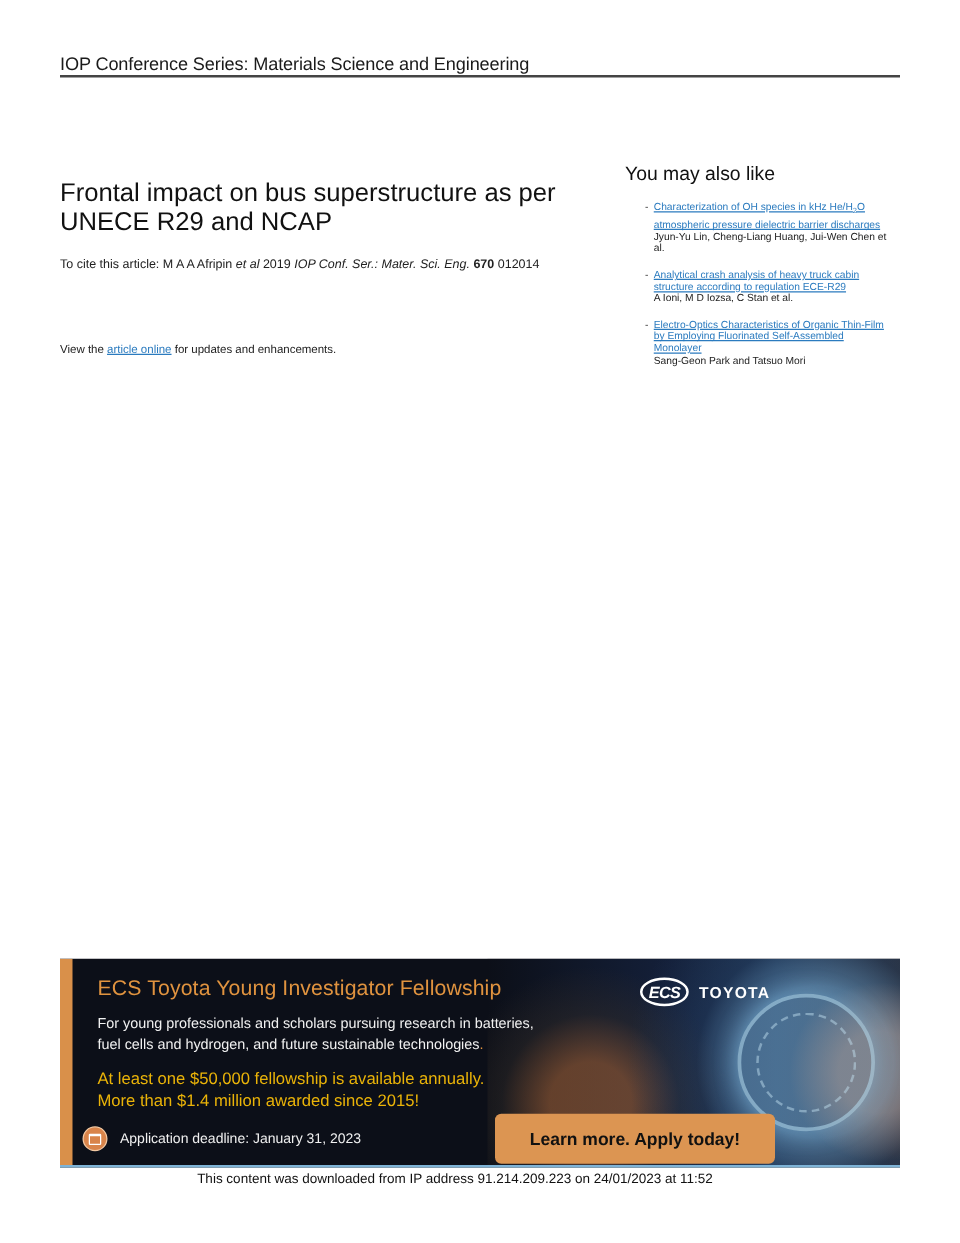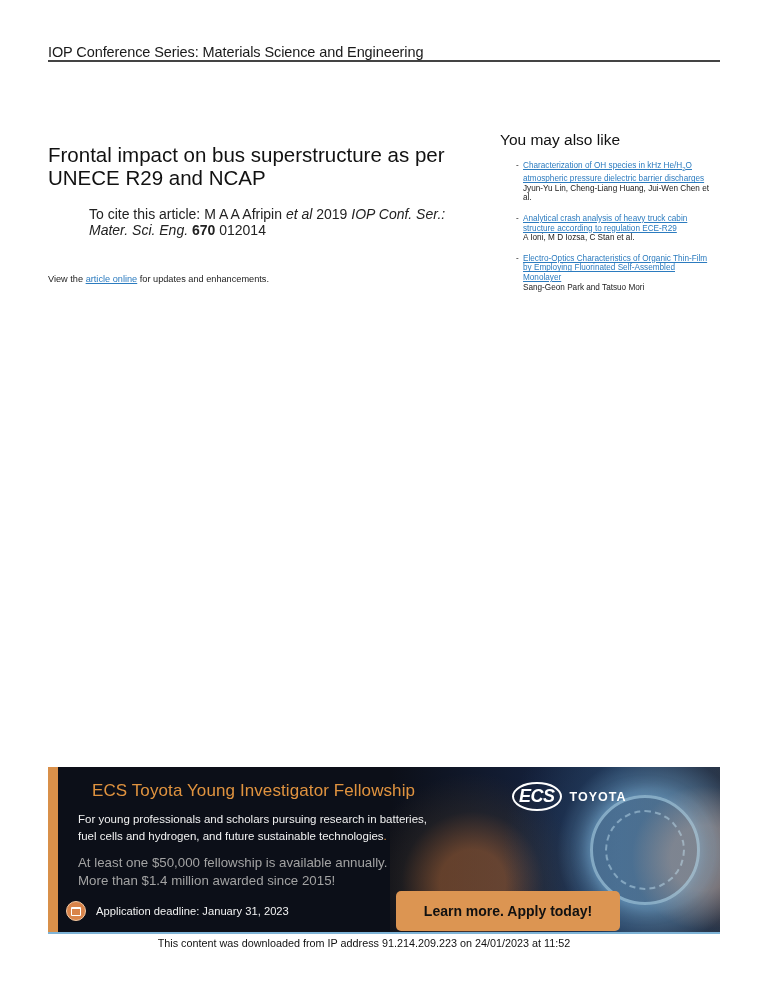--- a/index.html
+++ b/index.html
@@ -6,21 +6,21 @@
   html, body { width: 768px; height: 994px; background: #ffffff; overflow: hidden; }
   body { position: relative; font-family: "Liberation Sans", sans-serif; color: #111; }
 
   .journal-header { position: absolute; left: 48px; top: 44px; font-size: 14.5px; color: #1a1a1a; letter-spacing: -0.1px; }
   .header-rule { position: absolute; left: 48px; top: 60px; width: 672px; height: 2px; background: #444; }
 
   .left-col { position: absolute; left: 48px; top: 132px; width: 440px; }
   .paper-tag { font-size: 10.5px; font-weight: bold; color: #111; letter-spacing: 0.1px; }
   .paper-tag .oa { color: #e3262b; }
   .paper-title { margin-top: 11px; font-size: 20.5px; line-height: 23px; color: #111; font-weight: normal; }
-  .cite { margin-top: 17px; font-size: 14px; color: #222; margin-left: 41px; }
+  .cite { margin-top: 17px; font-size: 10px; color: #222; }
   .cite i { font-style: italic; }
   .cite b { font-weight: bold; }
   .view-online { position: absolute; left: 0; top: 142px; font-size: 9.2px; color: #222; white-space: nowrap; }
   a.link { color: #2b7bbf; text-decoration: underline; }
 
   .right-col { position: absolute; left: 500px; top: 131px; width: 210px; }
   .ymal-title { font-size: 15.5px; color: #111; }
   .ymal-list { list-style: none; margin-top: 12px; margin-left: 16px; }
   .ymal-item { position: relative; padding-left: 7px; margin-bottom: 11px; font-size: 8.2px; line-height: 9.6px; }
   .ymal-item .dash { position: absolute; left: 0; top: 0; color: #333; }
@@ -30,30 +30,30 @@
   .banner { position: absolute; left: 48px; top: 767px; width: 672px; height: 167px; background: #0c0f18; overflow: hidden; border-bottom: 2px solid #7eb3d6; }
   .banner-stripe { position: absolute; left: 0; top: 0; width: 10px; height: 100%; background: #d9904a; }
   .banner-art { position: absolute; right: 0; top: 0; width: 330px; height: 100%;
     background:
       radial-gradient(circle at 80% 50%, rgba(110,160,200,0.55) 0 22%, rgba(40,70,110,0.3) 35%, transparent 55%),
       radial-gradient(circle at 25% 70%, rgba(170,100,50,0.55) 0 12%, rgba(60,50,40,0.35) 26%, transparent 40%),
       radial-gradient(circle at 95% 55%, rgba(190,120,80,0.7) 0 10%, transparent 22%),
       linear-gradient(90deg, #0c0f18 0%, #14203a 45%, #1f3552 70%, #2a2f3a 100%); }
   .ring { position: absolute; right: 20px; top: 28px; width: 110px; height: 110px; border-radius: 50%; border: 3px solid rgba(180,220,240,0.55); box-shadow: 0 0 18px rgba(140,200,240,0.5); }
   .ring.inner { right: 35px; top: 43px; width: 80px; height: 80px; border: 2px dashed rgba(200,230,245,0.45); box-shadow: none; }
-  .banner-title { position: absolute; left: 44px; top: 14px; font-size: 17px; color: #e0933f; letter-spacing: 0.1px; }
+  .banner-title { position: absolute; left: 30px; top: 14px; font-size: 17px; color: #e0933f; letter-spacing: 0.1px; }
   .banner-desc { position: absolute; left: 30px; top: 44px; font-size: 11.5px; line-height: 17px; color: #f1f1f1; width: 420px; }
   .banner-desc .dot { color: #e0933f; }
-  .banner-offer { position: absolute; left: 30px; top: 87px; font-size: 13.3px; line-height: 18px; color: #a3a3a3; }
+  .banner-offer { position: absolute; left: 30px; top: 87px; font-size: 13.3px; line-height: 18px; color: #eab308; }
   .deadline { position: absolute; left: 18px; top: 134px; display: flex; align-items: center; gap: 10px; }
   .cal-icon { width: 20px; height: 20px; border-radius: 50%; background: #d9844a; border: 1.5px solid #f3c9a3; display: flex; align-items: center; justify-content: center; }
   .cal-icon .cal { width: 10px; height: 9px; border: 1.3px solid #fff; border-top-width: 2.5px; border-radius: 1px; }
   .deadline-text { font-size: 11.2px; color: #f1f1f1; }
   .logos { position: absolute; left: 464px; top: 15px; display: flex; align-items: center; gap: 8px; }
-  .ecs-logo { font-size: 18px; font-weight: bold; font-style: italic; color: #fff; border: 2px solid #fff; border-radius: 50%; padding: 2px 5px; letter-spacing: -0.5px; }
+  .ecs-logo { font-size: 13px; font-weight: bold; font-style: italic; color: #fff; border: 2px solid #fff; border-radius: 50%; padding: 2px 5px; letter-spacing: -0.5px; }
   .toyota-logo { font-size: 12.5px; font-weight: bold; color: #fff; letter-spacing: 1px; }
   .cta { position: absolute; left: 348px; top: 124px; width: 224px; height: 40px; background: #dc9552; border-radius: 5px; display: flex; align-items: center; justify-content: center; font-size: 14px; font-weight: bold; color: #111; }
 
   .footer { position: absolute; left: 0; top: 937px; width: 728px; text-align: center; font-size: 10.8px; color: #111; }
 </style>
 </head>
 <body>
 
 <div class="journal-header">IOP Conference Series: Materials Science and Engineering</div>
 <div class="header-rule"></div>

